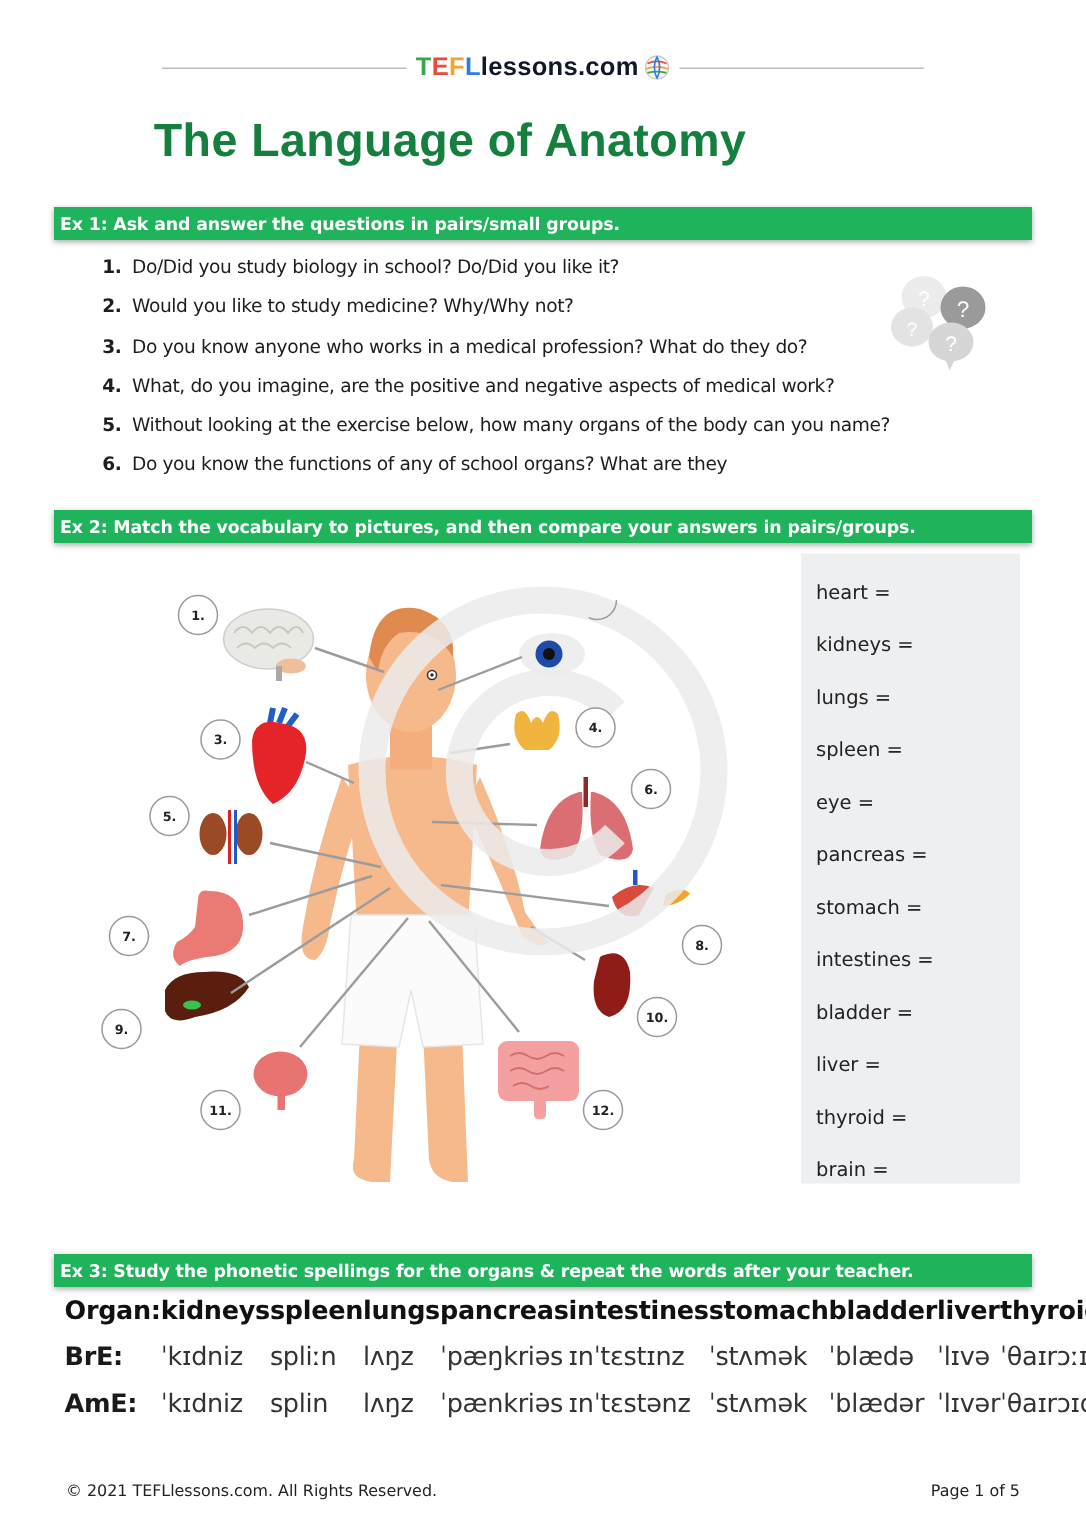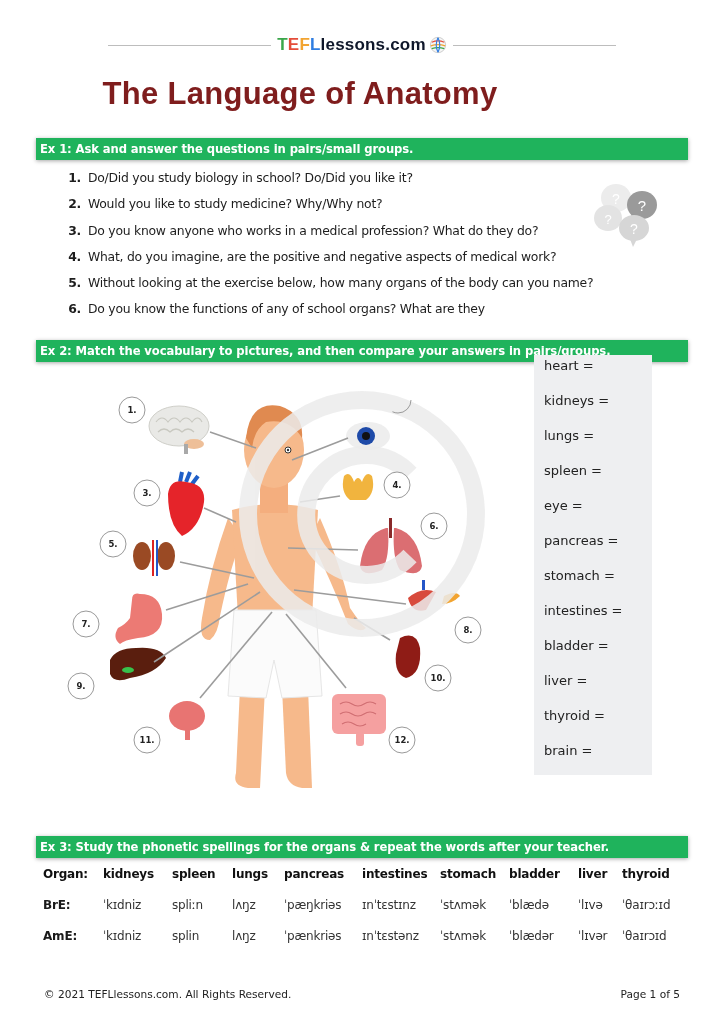--- a/index.html
+++ b/index.html
@@ -10,39 +10,39 @@
   .brand-row { position: absolute; top: 34px; left: 108px; width: 508px; height: 22px; display: flex; align-items: center; }
   .brand-line { flex: 1; height: 1px; background: #bdbdbd; }
   .brand { display: flex; align-items: center; padding: 0 6px; font-weight: bold; font-size: 17px; letter-spacing: 0.2px; }
   .brand .t { color: #3aa64a; }
   .brand .e { color: #e44d3a; }
   .brand .f { color: #f2a431; }
   .brand .l { color: #2f7de1; }
   .brand .rest { color: #0f172a; }
   .brand-globe { width: 18px; height: 18px; margin-left: 3px; }
 
-  .page-title { position: absolute; top: 76px; left: 0; width: 600px; text-align: center; font-family: "Liberation Sans", sans-serif; font-weight: bold; font-size: 31px; color: #7f1d1d; letter-spacing: 0.3px; }
+  .page-title { position: absolute; top: 76px; left: 0; width: 600px; text-align: center; font-family: "Liberation Sans", sans-serif; font-weight: bold; font-size: 31px; color: #15803d; letter-spacing: 0.3px; }
 
   
   .section-bar { position: absolute; left: 36px; width: 652px; height: 22px; background: #1fb35c; color: #fff; font-family: "DejaVu Sans", sans-serif; font-weight: bold; font-size: 11.6px; line-height: 22px; padding-left: 4px; box-shadow: 0 1px 4px rgba(0,0,0,0.35); letter-spacing: -0.1px; }
 
   
   .questions { position: absolute; top: 170px; left: 66px; list-style: none; }
   .questions li { height: 26.3px; font-family: "DejaVu Sans", sans-serif; font-size: 12.4px; color: #1d1d1d; display: flex; letter-spacing: -0.25px; }
   .questions .num { width: 22px; font-weight: bold; text-align: right; padding-right: 7px; }
   .bubbles { position: absolute; top: 180px; left: 592px; width: 66px; height: 68px; }
 
   
   .diagram { position: absolute; top: 378px; left: 60px; width: 470px; height: 420px; }
-  .vocab-box { position: absolute; top: 355px; left: 534px; width: 118px; height: 420px; background: #eeeff1; padding-top: 0; }
+  .vocab-box { position: absolute; top: 369px; left: 534px; width: 146px; height: 420px; background: #eeeff1; padding-top: 16px; }
   .vocab-box li { list-style: none; height: 35px; font-family: "DejaVu Sans", sans-serif; font-size: 13px; padding-left: 10px; line-height: 22px; color: #222; }
 
   
   .phon-table { position: absolute; top: 858px; left: 43px; border-collapse: collapse; }
-  .phon-table td { font-family: "DejaVu Sans", sans-serif; font-size: 12px; height: 31px; padding: 0; white-space: nowrap; letter-spacing: -0.2px; }
+  .phon-table td { font-family: "DejaVu Sans", sans-serif; font-size: 17px; height: 31px; padding: 0; white-space: nowrap; letter-spacing: -0.2px; }
   .phon-table tr.organ td { font-weight: bold; color: #111; }
   .phon-table td.rh { font-weight: bold; width: 60px; }
   .phon-table tr.bre td:not(.rh), .phon-table tr.ame td:not(.rh) { color: #333; }
 
   
   .footer { position: absolute; top: 988px; left: 44px; width: 636px; display: flex; justify-content: space-between; font-family: "DejaVu Sans", sans-serif; font-size: 10.6px; color: #222; }
 </style>
 </head>
 <body>
 

